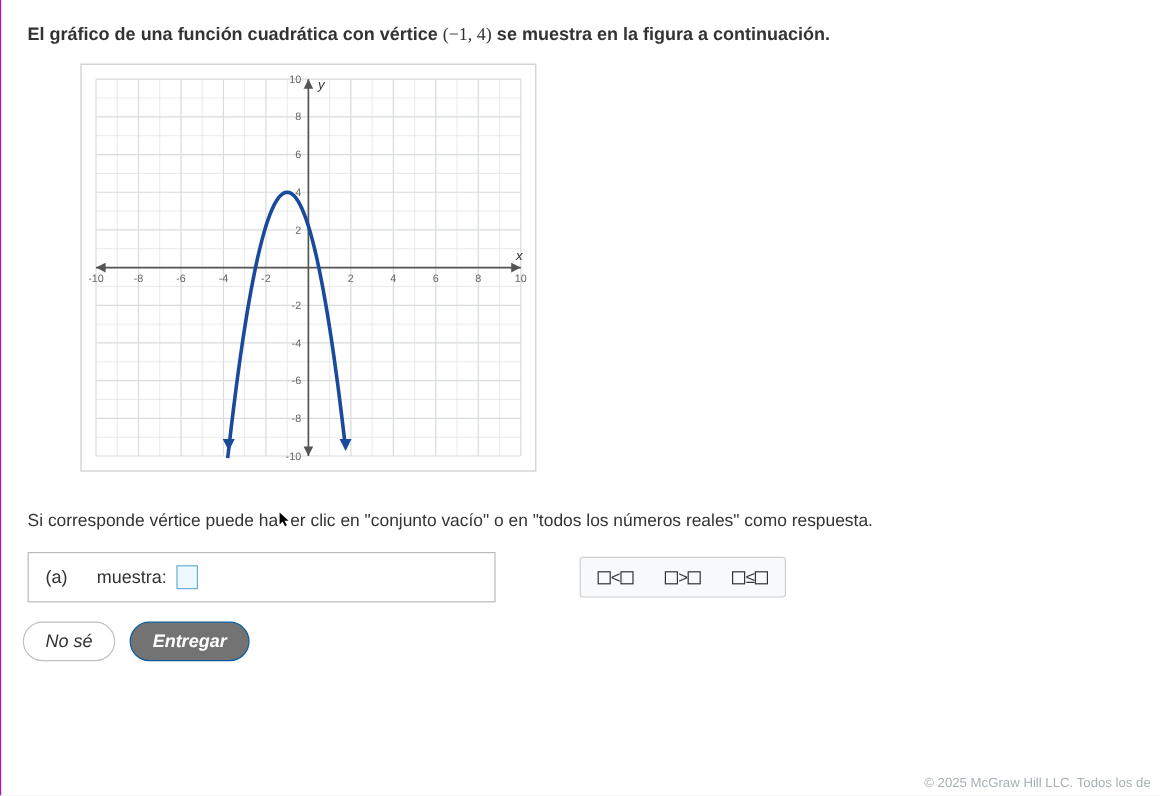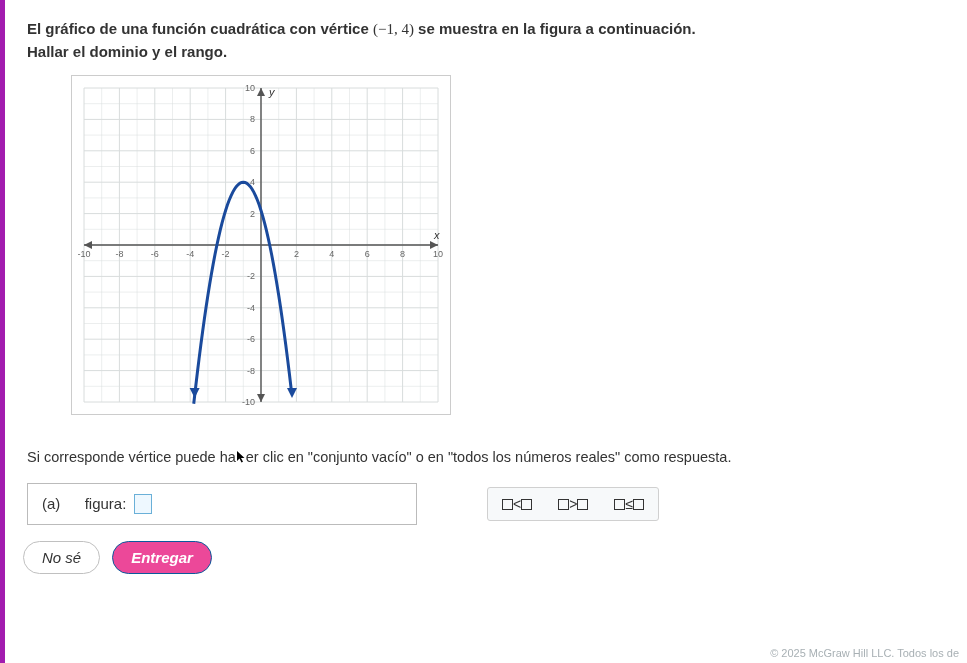--- a/index.html
+++ b/index.html
@@ -10,21 +10,21 @@
     height: 663px;
     overflow: hidden;
     position: relative;
     color: #333;
   }
   .page {
     background: #fff;
     margin: 0;
     padding: 18px 22px 10px 22px;
     min-height: 100%;
-    border-left: 5px solid #a21caf;
+    border-left: 1px solid #a21caf;
   }
   .problem-text {
     font-size: 15px;
     line-height: 1.5;
     color: #333;
     font-weight: 600;
   }
   .problem-text .math {
     font-family: Georgia, 'Times New Roman', serif;
     font-weight: normal;
@@ -110,42 +110,41 @@
     padding: 7px 18px;
     cursor: pointer;
     border: 1px solid #c0c0c0;
     font-style: italic;
   }
   .btn-secondary {
     background: #fff;
     color: #333;
   }
   .btn-primary {
-    background: #ec4899;
+    background: #737373;
     color: #fff;
     border-color: #0a5a9c;
     font-weight: 600;
     text-align: center;
   }
   .footer {
     position: absolute;
     right: 8px;
     bottom: 4px;
     font-size: 11px;
     color: #a8b0b4;
   }
 </style>
 </head>
 <body>
 
 <div class="page">
 
   <p class="problem-text">
     <span>El gráfico de una función cuadrática con vértice </span><span class="math">(−1, 4)</span><span> se muestra en la figura a continuación.</span><br>
-    <span>Hallar el dominio y el rango.</span>
   </p>
 
   <div class="graph-container">
     <svg id="chart-svg" width="366" height="326" viewBox="0 0 366 326">
         <line x1="6" y1="320" x2="6" y2="6" stroke="#d8dcdc" stroke-width="1"></line>
         <line x1="23.7" y1="320" x2="23.7" y2="6" stroke="#d8dcdc" stroke-width="0.5"></line>
         <line x1="41.4" y1="320" x2="41.4" y2="6" stroke="#d8dcdc" stroke-width="1"></line>
         <line x1="59.1" y1="320" x2="59.1" y2="6" stroke="#d8dcdc" stroke-width="0.5"></line>
         <line x1="76.8" y1="320" x2="76.8" y2="6" stroke="#d8dcdc" stroke-width="1"></line>
         <line x1="94.5" y1="320" x2="94.5" y2="6" stroke="#d8dcdc" stroke-width="0.5"></line>
@@ -223,21 +222,21 @@
     <br>
     <span>Si corresponde vértice puede ha</span><svg class="cursor-ptr" width="10" height="14" viewBox="0 0 10 14">
         <path d="M1 1 L1 11 L3.5 8.5 L5.5 12.5 L7 11.8 L5 8 L8.5 8 Z" fill="#000"></path>
       </svg><span>er clic en "conjunto vacío" o en "todos los números reales" como respuesta.</span>
   </p>
 
   <div class="answer-row">
     <div class="answer-box">
       <span>(a)</span>
       &nbsp;&nbsp;
-      <span>figura:</span>
+      <span>muestra:</span>
       <span class="input-slot"></span>
     </div>
     <div class="symbol-palette">
       <button class="sym-btn"><span class="sq"></span><span>&lt;</span><span class="sq"></span></button>
       <button class="sym-btn"><span class="sq"></span><span>&gt;</span><span class="sq"></span></button>
       <button class="sym-btn"><span class="sq"></span><span>≤</span><span class="sq"></span></button>
     </div>
   </div>
 
   <div class="button-row">

